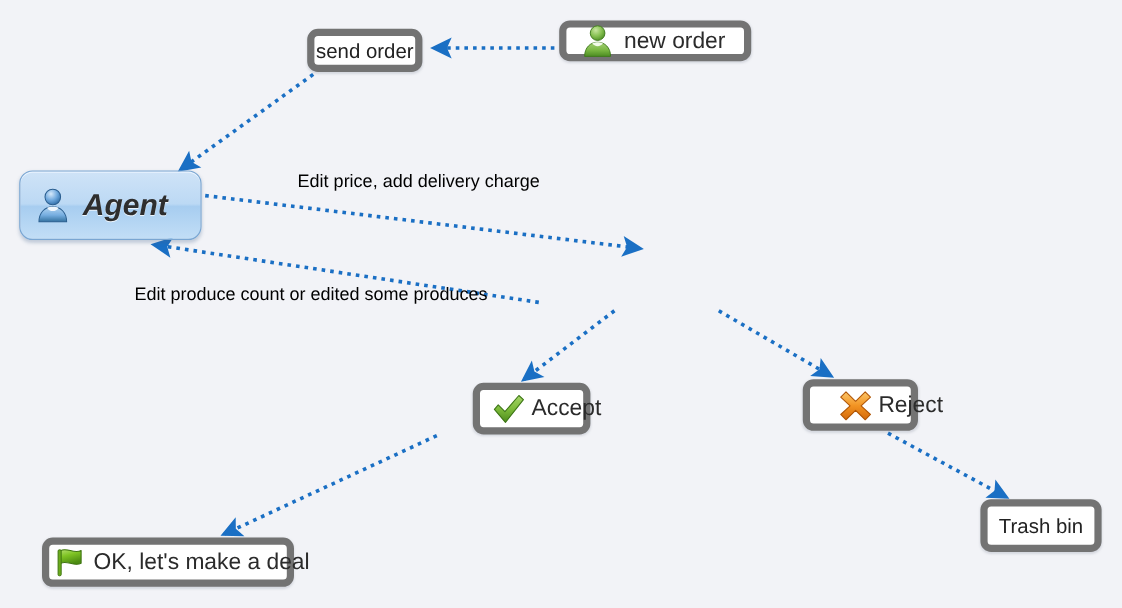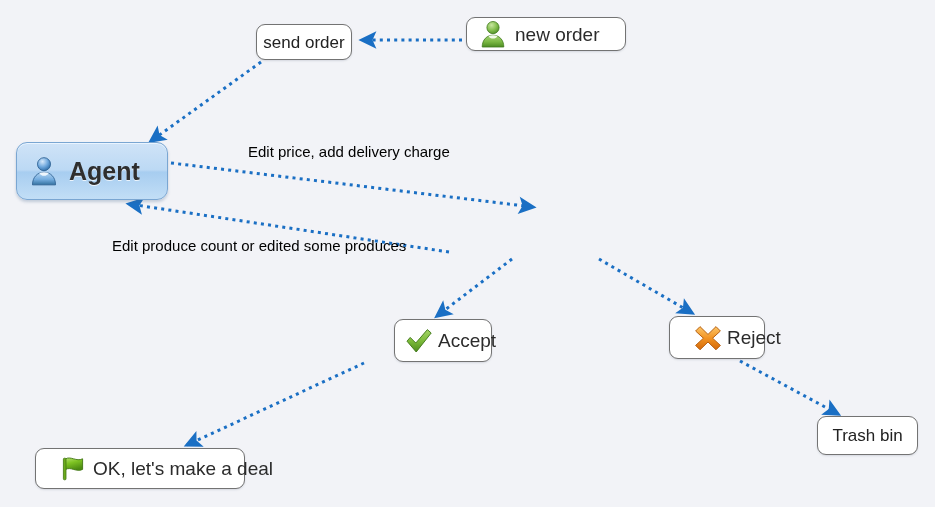--- a/index.html
+++ b/index.html
@@ -25,21 +25,21 @@
     width: 935px;
     height: 507px;
   }
 
   
   .node {
     position: absolute;
     box-sizing: border-box;
     display: flex;
     align-items: center;
-    border: 1px solid #737373;
+    border: 6px solid #737373;
     border-radius: 9px;
     background: #ffffff;
     box-shadow: 0 1px 2px rgba(80,90,110,0.18);
     padding: 0 11px;
     white-space: nowrap;
   }
   .node .label {
     color: #2b2b2b;
     font-size: 19px;
     line-height: 1;
@@ -54,20 +54,21 @@
     margin-right: 7px;
     position: relative;
   }
 
   
   .node.agent {
     border: 1px solid #7aa6d2;
     border-radius: 11px;
     background: linear-gradient(to bottom, #cfe3f7 0%, #bcd9f4 48%, #a7cdf0 52%, #c2def6 100%);
     box-shadow: 0 2px 3px rgba(70,100,140,0.28), inset 0 1px 0 #eaf4ff;
+    font-style: italic;
   }
   .node.agent .label {
     font-size: 25px;
     font-weight: bold;
     color: #2e2e2e;
     text-shadow: 0 1px 0 rgba(255,255,255,0.75);
   }
 
   
   .icon svg { display: block; }
@@ -194,21 +195,21 @@
         <path d="M7.0,2.6 L15,10.4 L23.0,2.6 L27.4,7.0 L19.6,14.2 L27.4,21.4 L23.0,25.8 L15,18.0 L7.0,25.8 L2.6,21.4 L10.4,14.2 L2.6,7.0 Z" fill="url(#oxg)" stroke="#b05606" stroke-width="0.9" stroke-linejoin="round"></path>
       </svg>
     </span>
     <span class="label">Reject</span>
   </div>
 
   <div class="node plain" style="left:817px; top:416px; width:101px; height:39px; justify-content:center; padding:16px 8px;">
     <span class="label">Trash bin</span>
   </div>
 
-  <div class="node" style="left:35px; top:448px; width:210px; height:41px; padding:0 24px;">
+  <div class="node" style="left:35px; top:448px; width:210px; height:41px; padding:0 4px;">
     <span class="icon" style="margin-right:4px;">
       <svg width="29" height="27" viewBox="0 0 29 27">
         <defs>
           <linearGradient id="gflag" x1="0" y1="0" x2="0.4" y2="1">
             <stop offset="0%" stop-color="#b5e06f"></stop>
             <stop offset="45%" stop-color="#7ec323"></stop>
             <stop offset="100%" stop-color="#4d8c12"></stop>
           </linearGradient>
         </defs>
         <path d="M5.4,4.0 C10.5,0.6 16.5,7.0 22.6,3.8 L22.6,14.4 C16.5,17.6 10.5,11.2 5.4,14.6 Z" fill="url(#gflag)" stroke="#3f7512" stroke-width="0.9" stroke-linejoin="round"></path>

